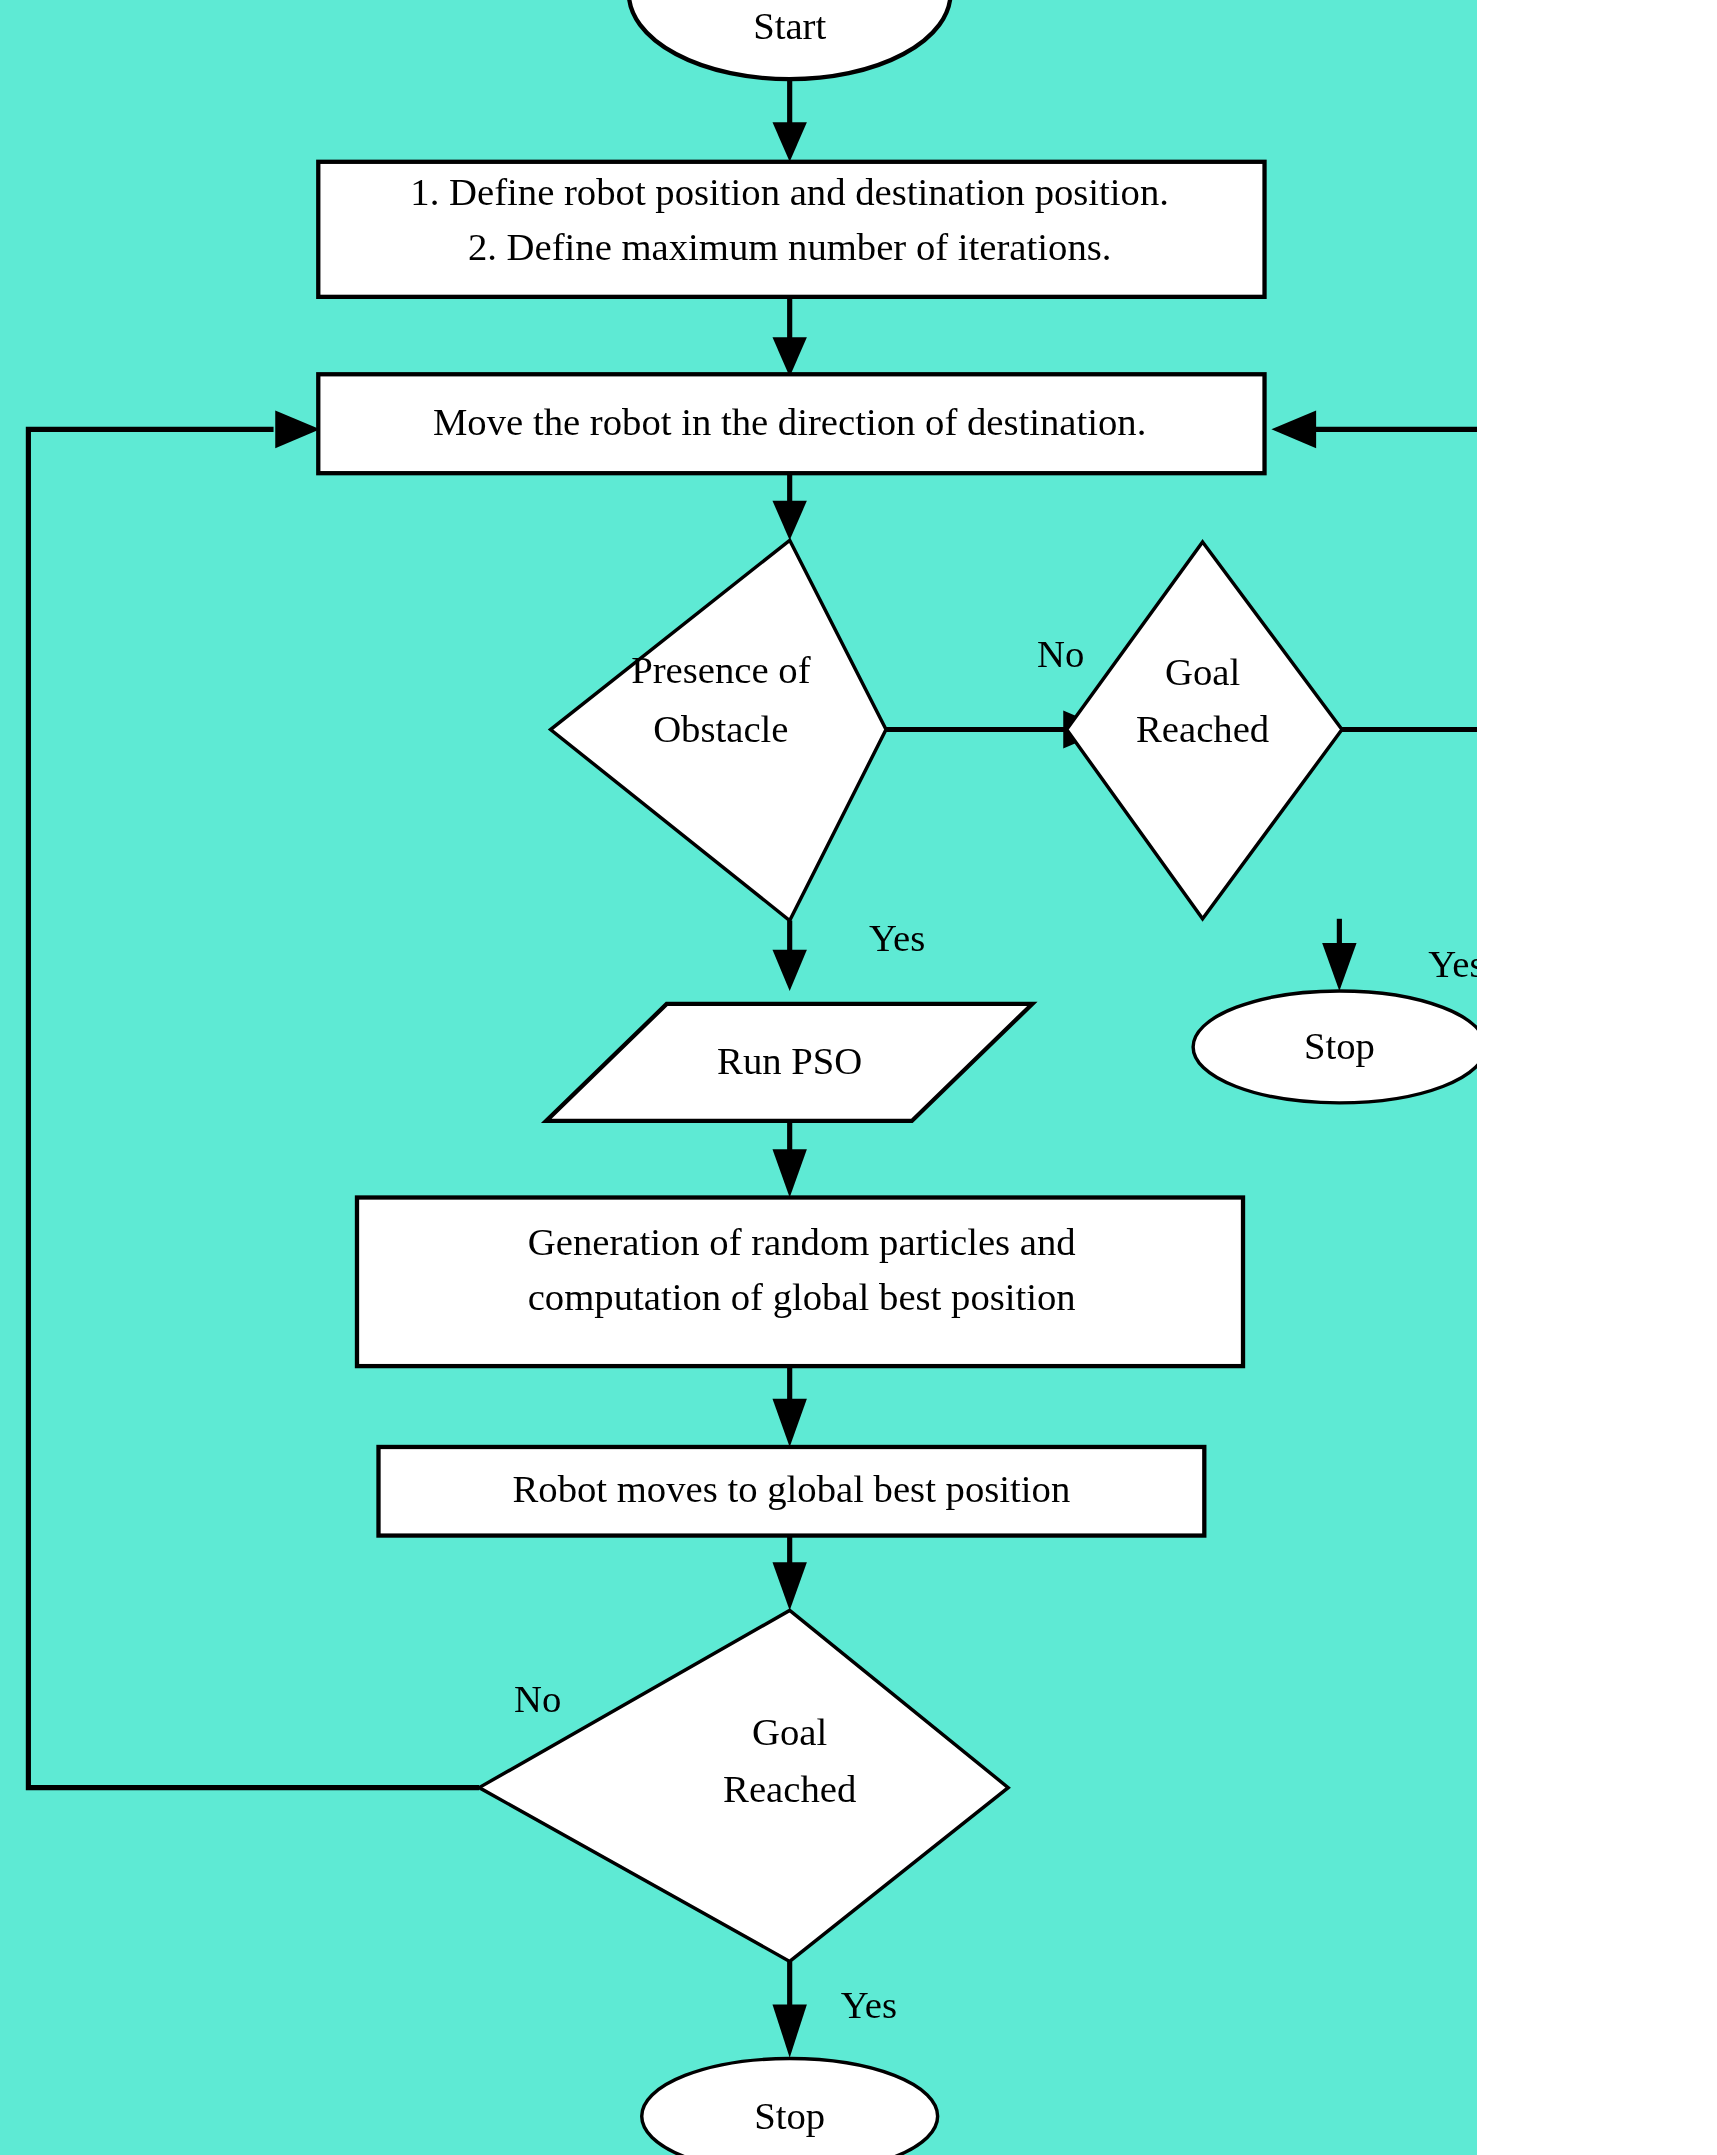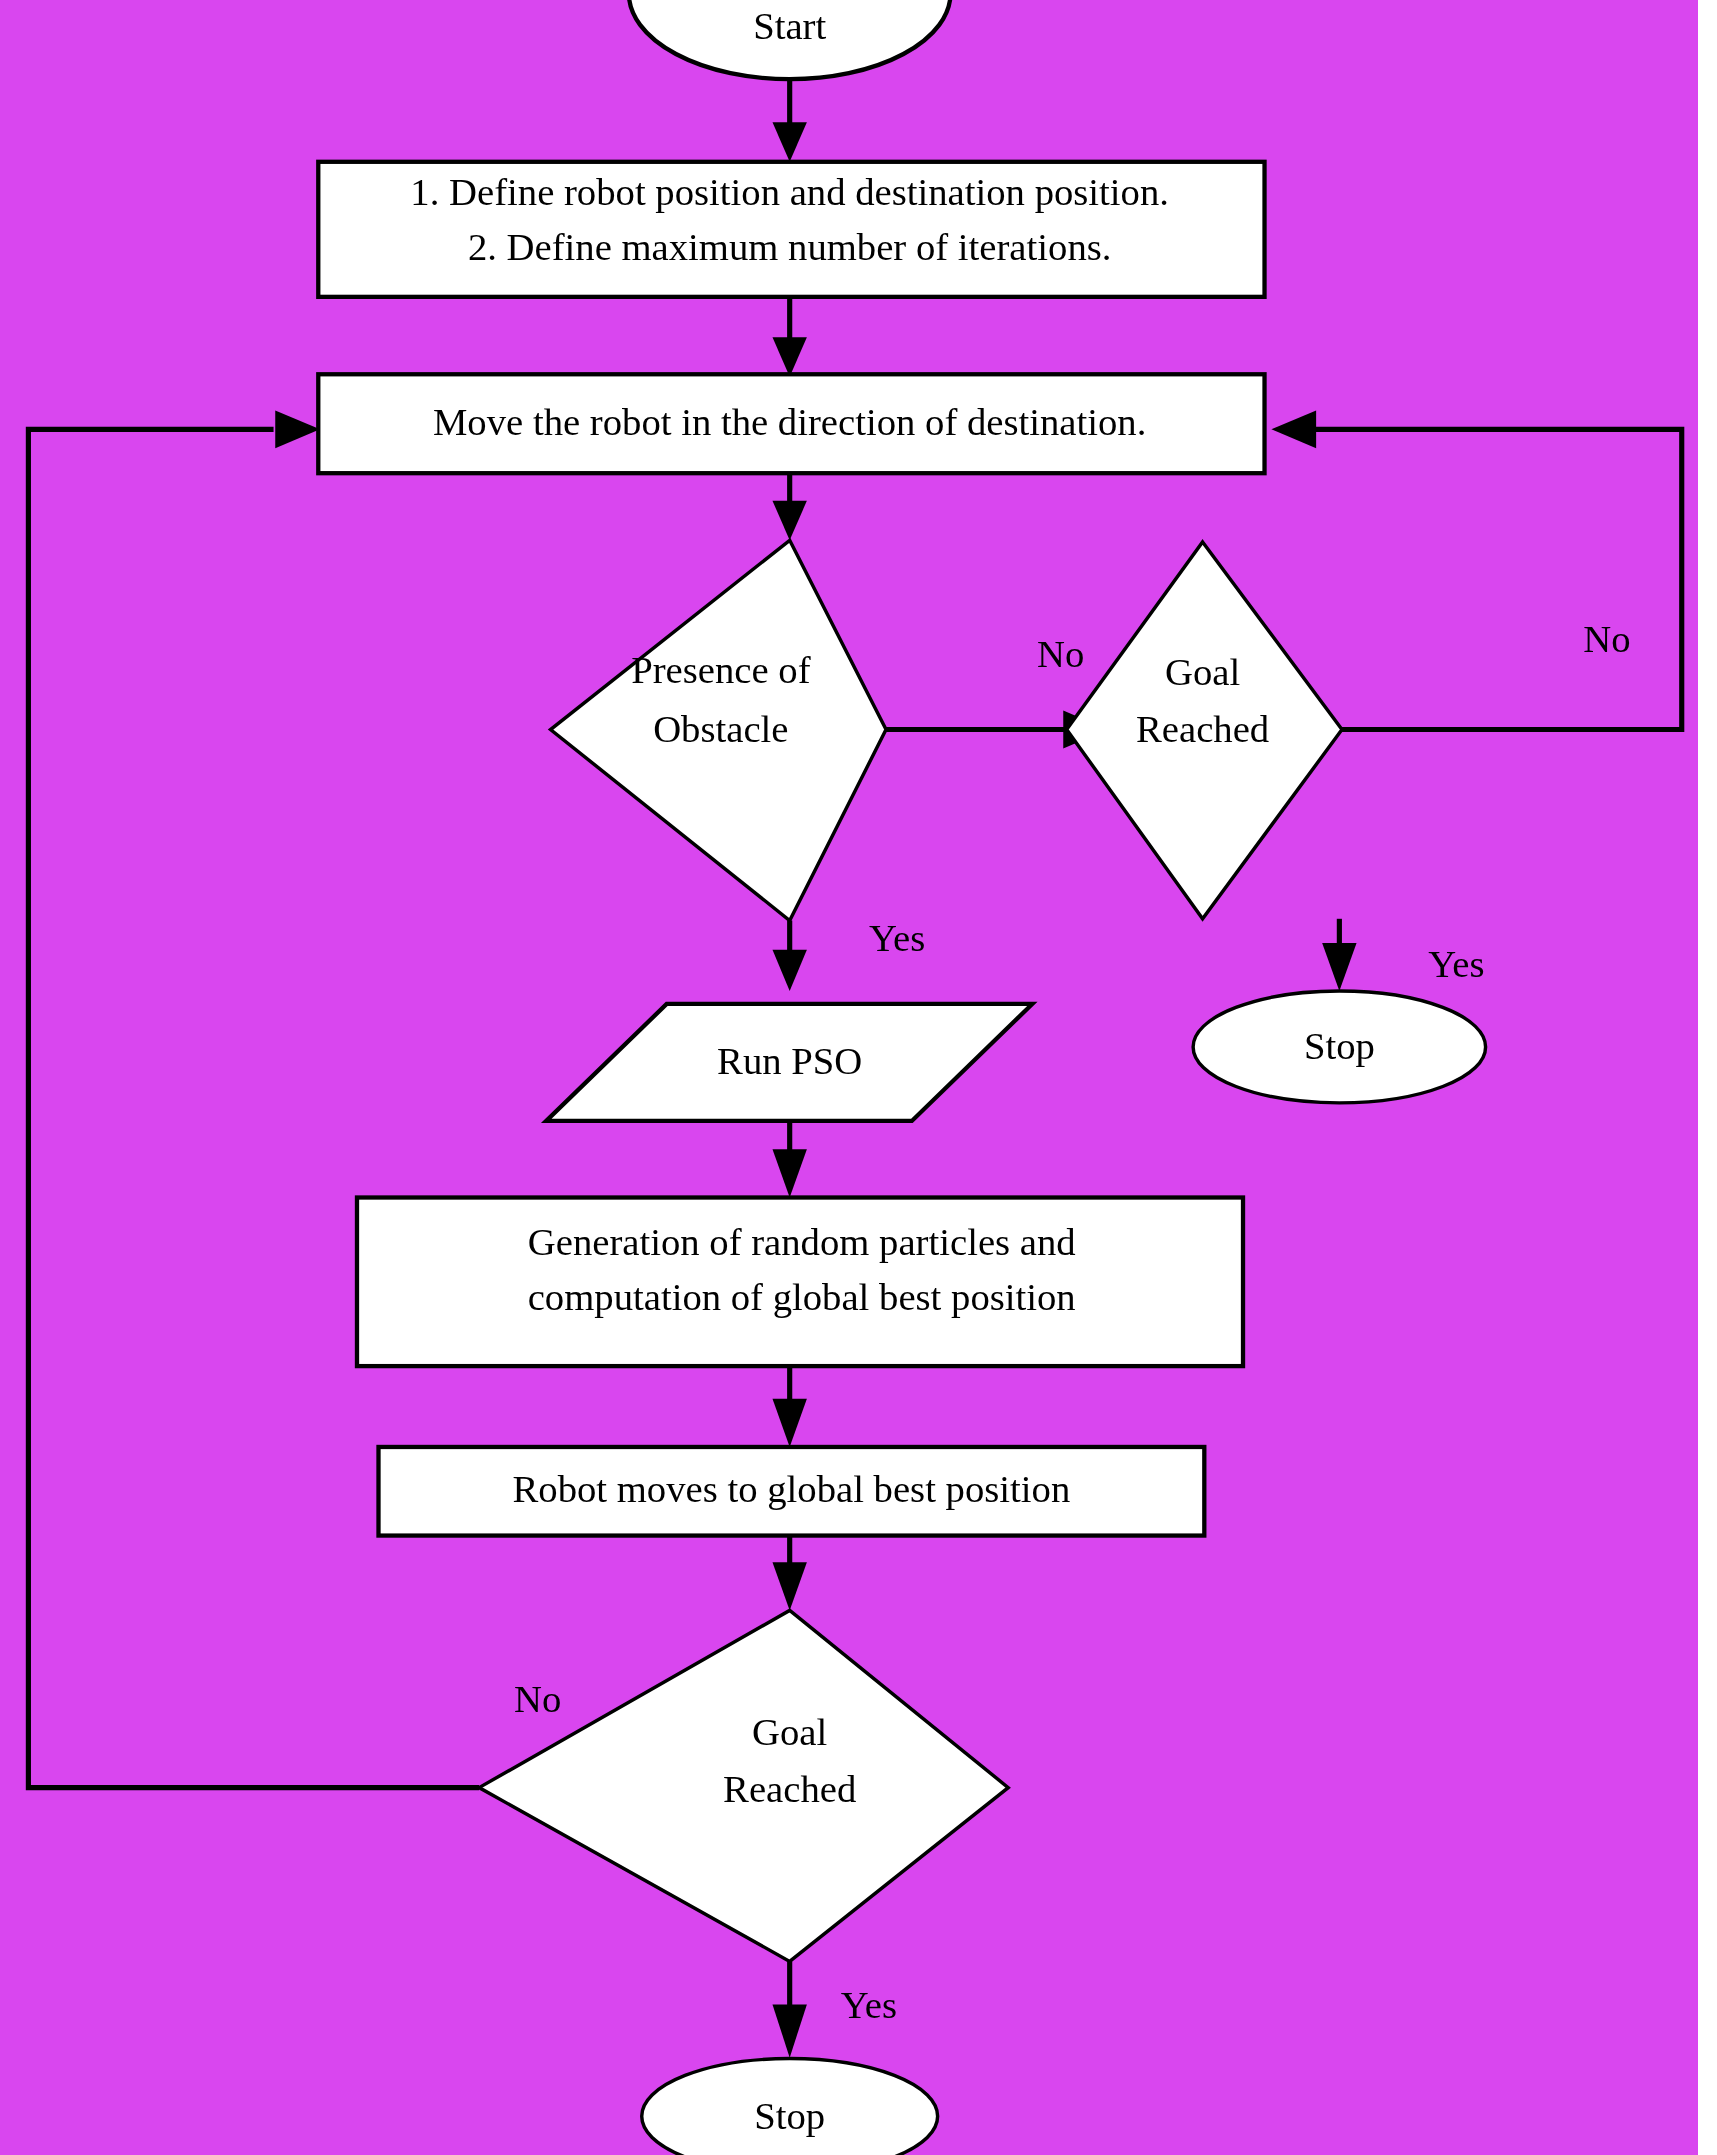--- a/index.html
+++ b/index.html
@@ -2,23 +2,23 @@
 <html style="font-size:13.8px"><head>
 <meta charset="utf-8">
 <style>
   html, body {
     margin: 0;
     padding: 0;
     background: #ffffff;
   }
   #page {
     position: relative;
-    width: 1698px;
+    width: 1477px;
     height: 2155px;
-    background: #d946ef;
+    background: #5eead4;
     overflow: hidden;
   }
   svg#flowchart {
     display: block;
     width: 1717px;
     height: 2155px;
   }
   .shape {
     fill: #ffffff;
     stroke: #000000;

